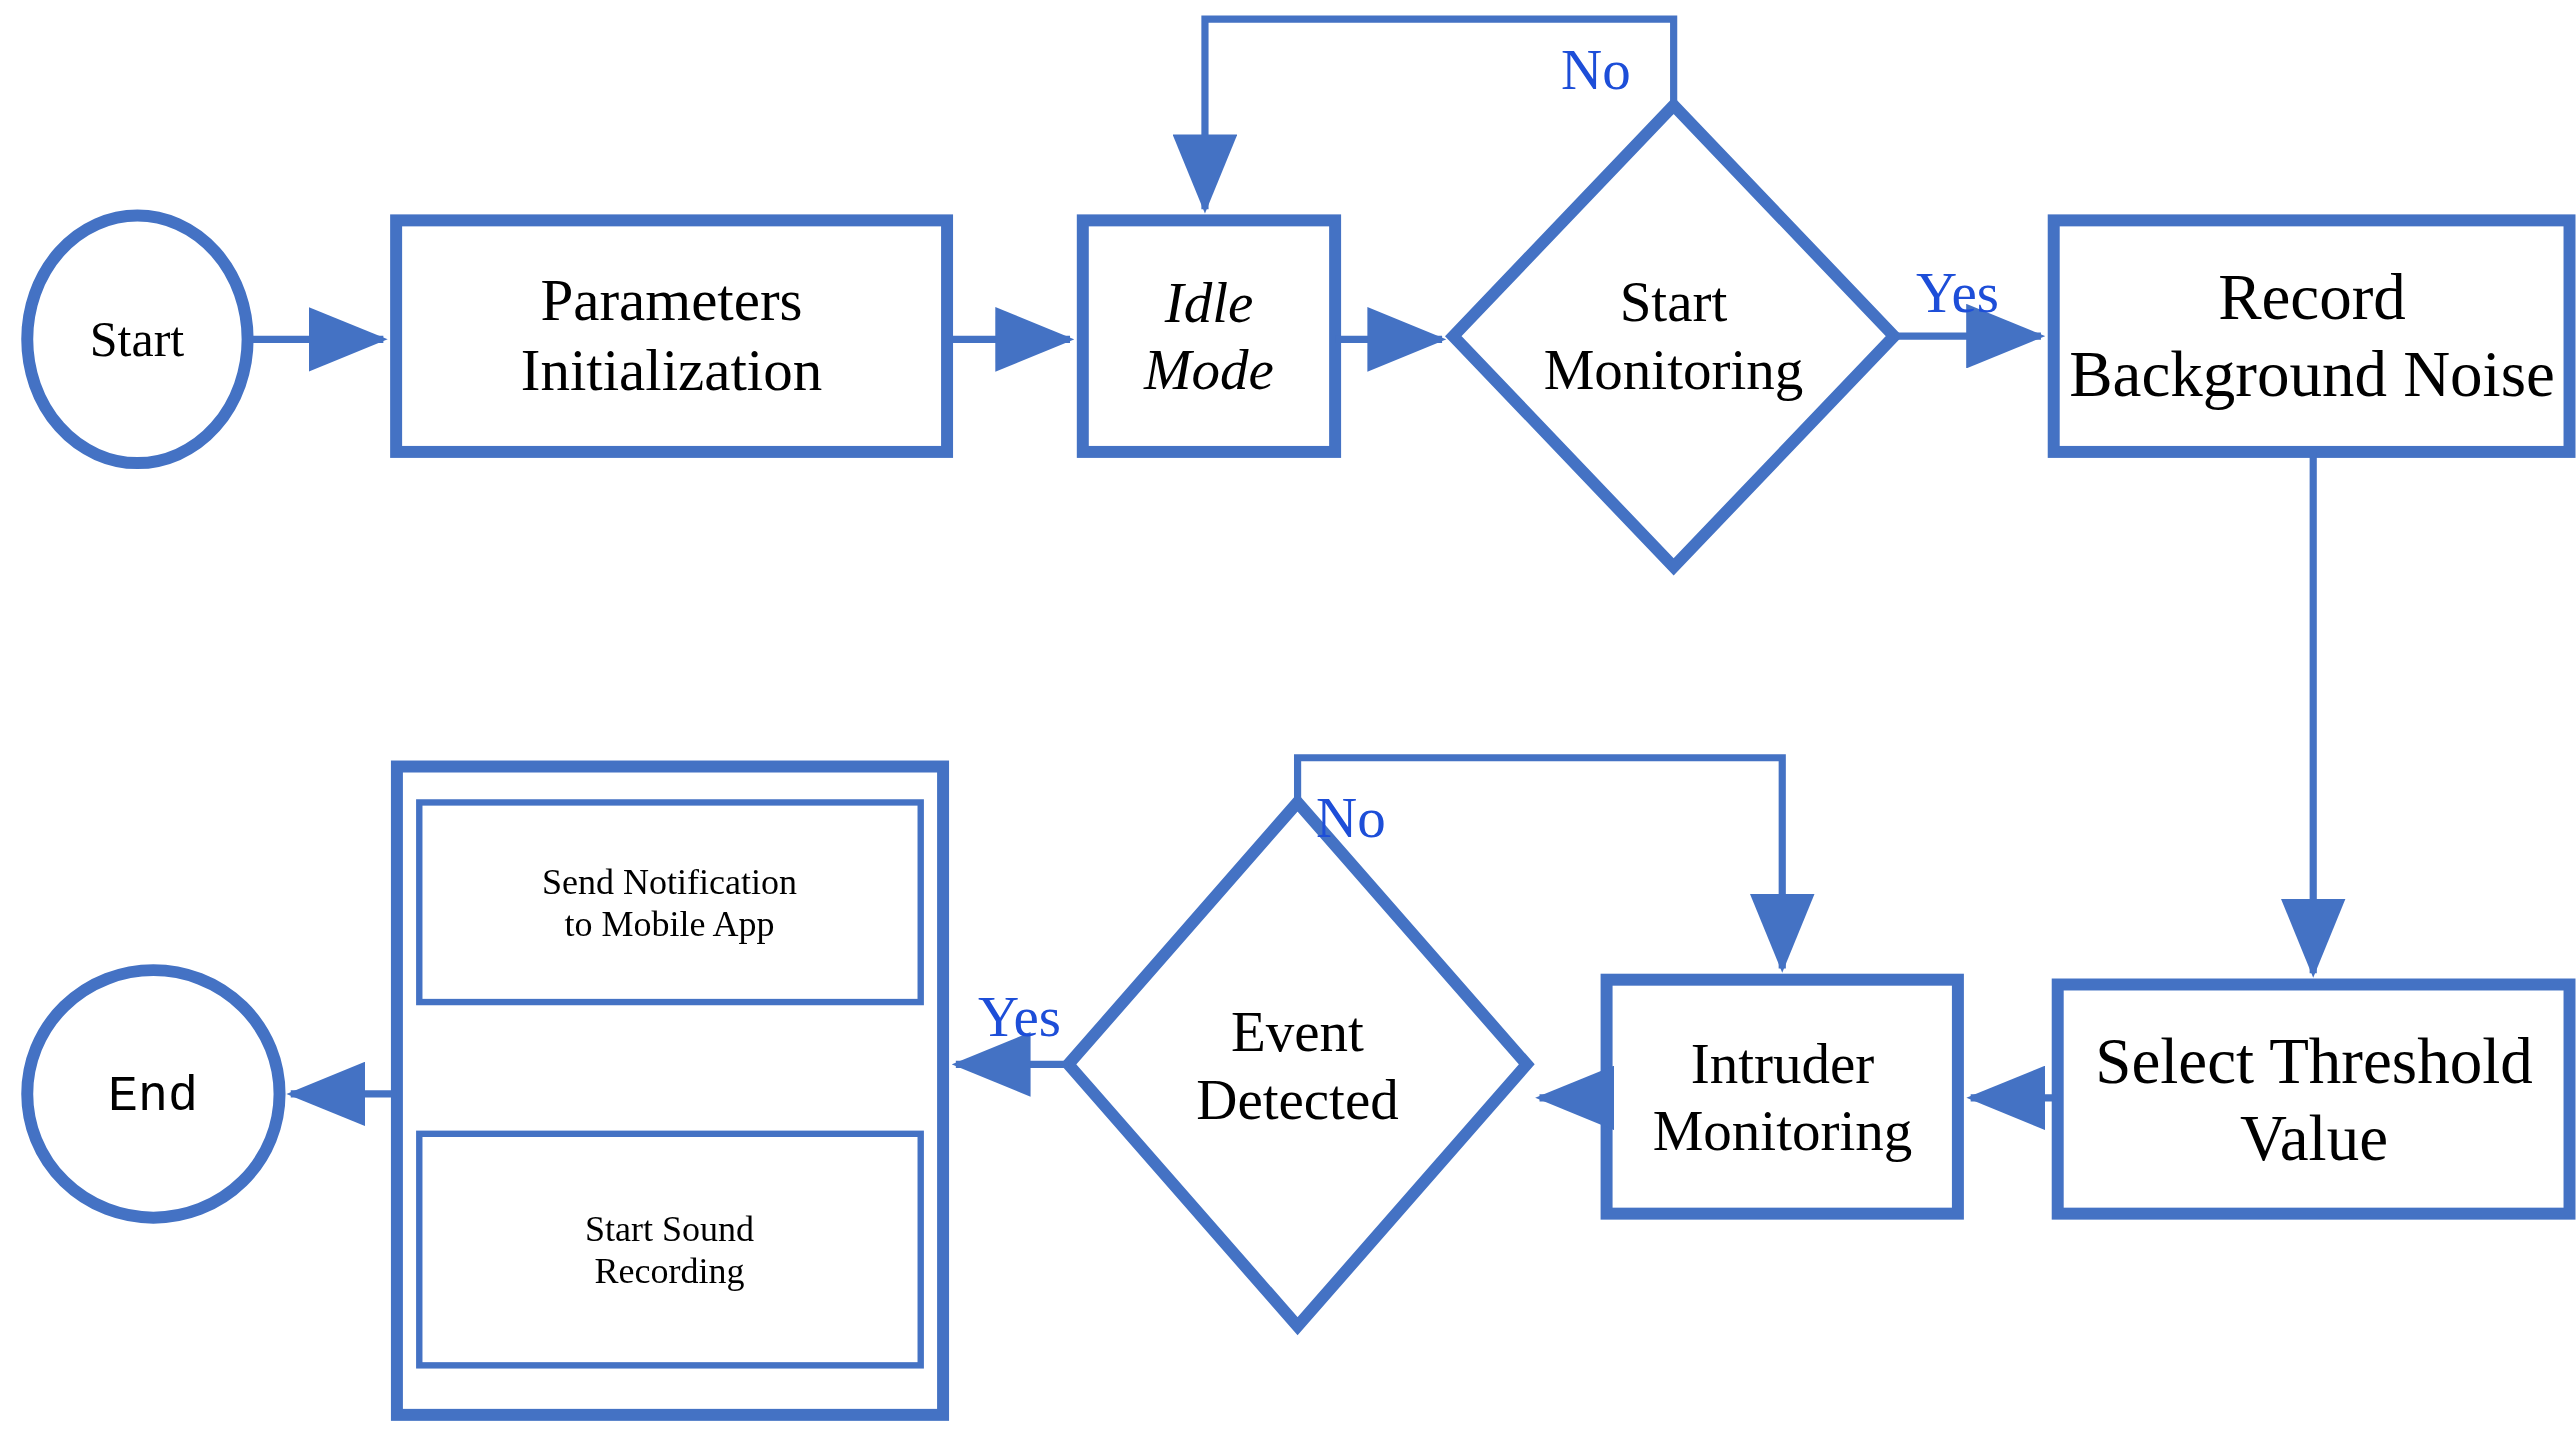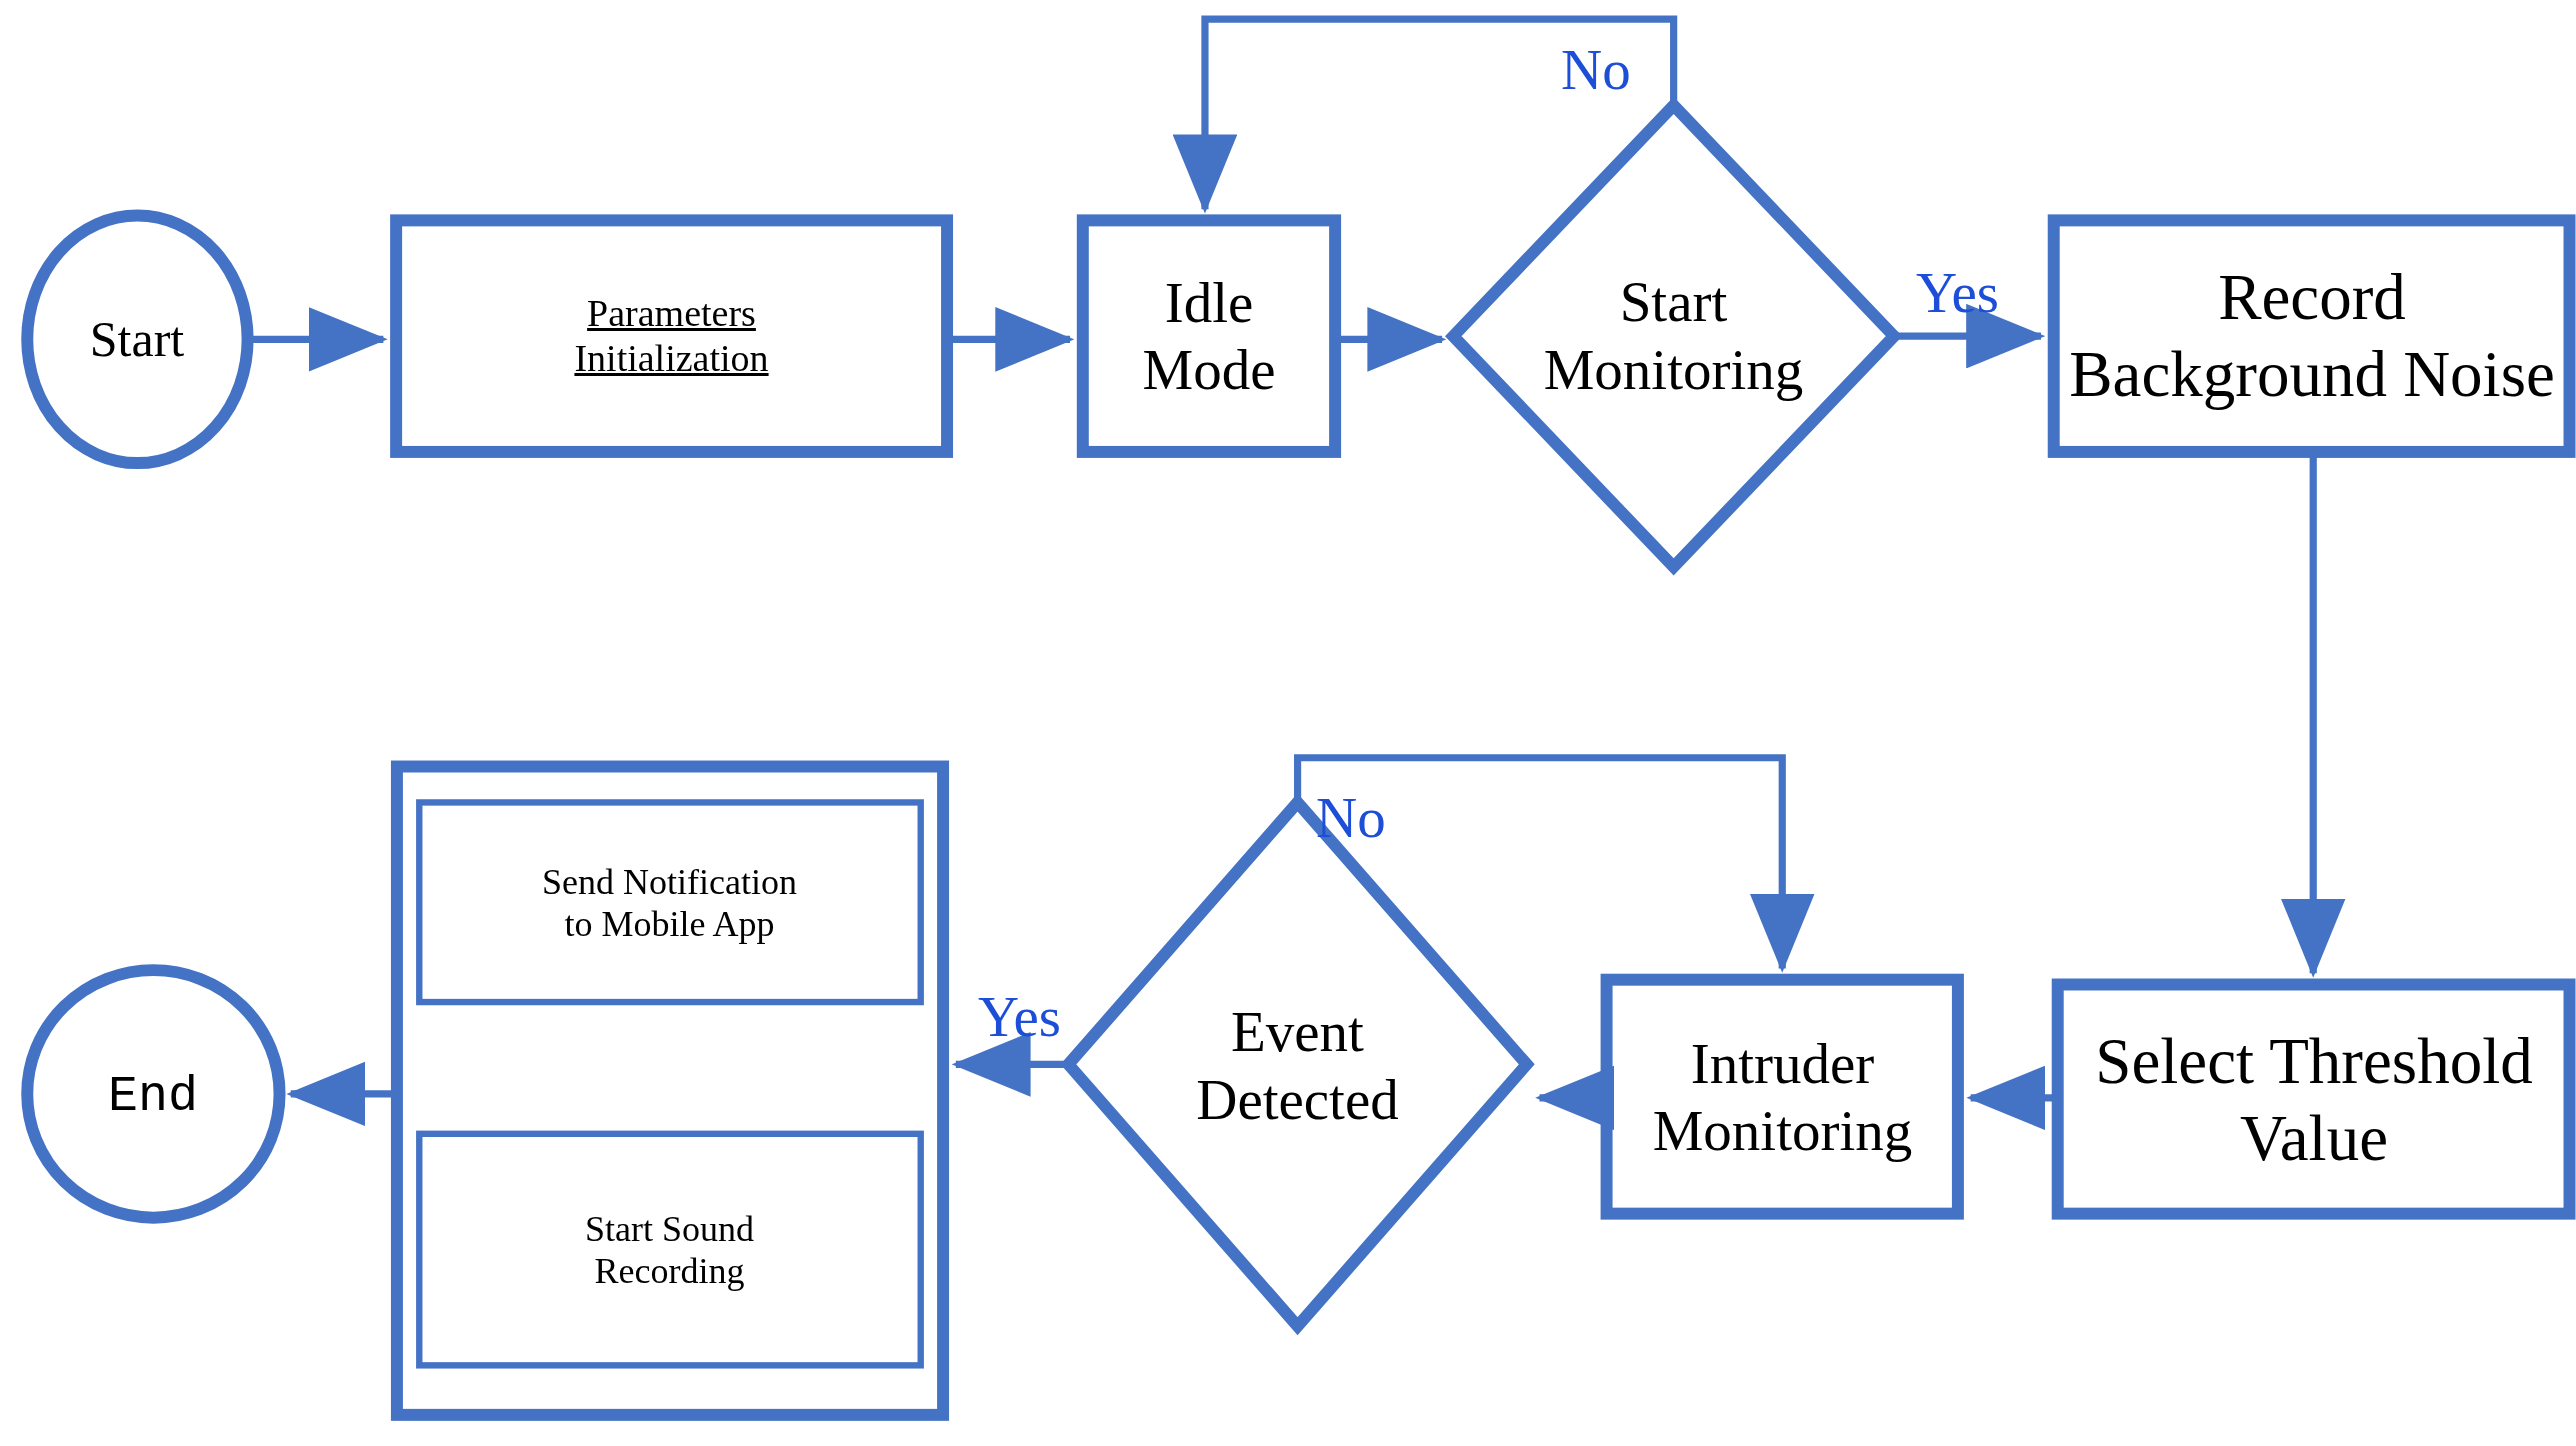--- a/index.html
+++ b/index.html
@@ -35,21 +35,21 @@
     white-space: pre-line;
     pointer-events: none;
   }
   .edge-label {
     position: absolute;
     color: #1d4ed8;
     font-family: "Liberation Serif", "DejaVu Serif", serif;
     white-space: nowrap;
   }
   .t-start   { font-size: 50px; }
-  .t-proc    { font-size: 38px; text-decoration: underline; }
+  .t-proc    { font-size: 59px; }
   .t-idle    { font-size: 57px; }
   .t-dia     { font-size: 57px; }
   .t-rec     { font-size: 65px; }
   .t-end     { font-size: 50px; }
   .t-sub     { font-size: 36px; }
   .t-edge    { font-size: 57px; }
 </style>
 </head>
 <body>
 
@@ -107,21 +107,21 @@
     <path d="M1338,1333 L1197,1333" stroke="#4472C4" stroke-width="9" fill="none" marker-end="url(#ah)"></path>
 
     <path d="M497,1370 L364,1370" stroke="#4472C4" stroke-width="9" fill="none" marker-end="url(#ah)"></path>
   </svg>
 
   <div class="node-label t-start" style="left:27px; top:275px; width:220px; height:128px;">Start</div>
 
   <div class="node-label t-proc" style="left:396px; top:220px; width:551px; height:232px;">Parameters
 Initialization</div>
 
-  <div class="node-label t-idle" style="left:1083px; top:220px; width:252px; height:232px;">Idle
+  <div class="node-label t-idle" style="left:1083px; top:220px; width:252px; height:232px;font-style:italic;">Idle
 Mode</div>
 
   <div class="node-label t-dia" style="left:1501px; top:196px; width:345px; height:279px;">Start
 Monitoring</div>
 
   <div class="node-label t-rec" style="left:2054px; top:220px; width:516px; height:232px;">Record
 Background Noise</div>
 
   <div class="node-label t-rec" style="left:2058px; top:985px; width:512px; height:229px;">Select Threshold
 Value</div>

